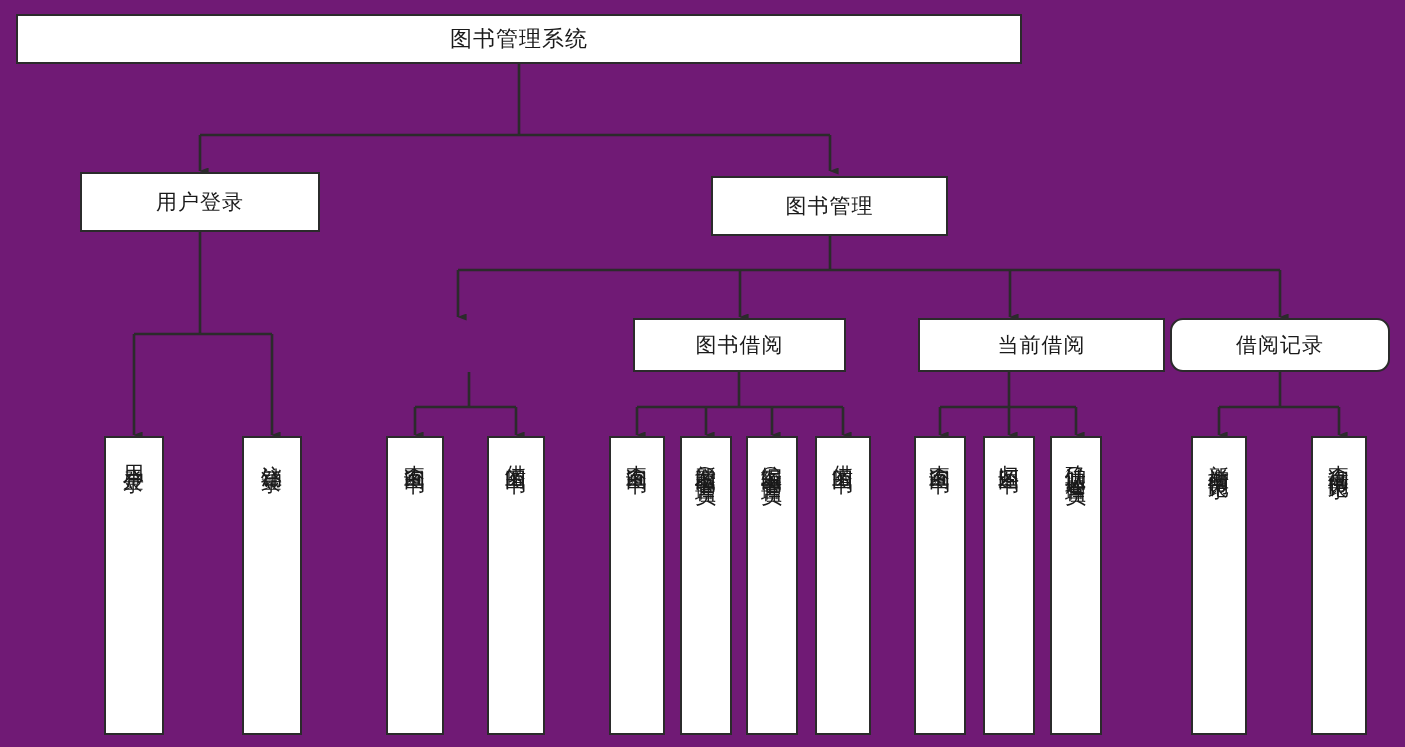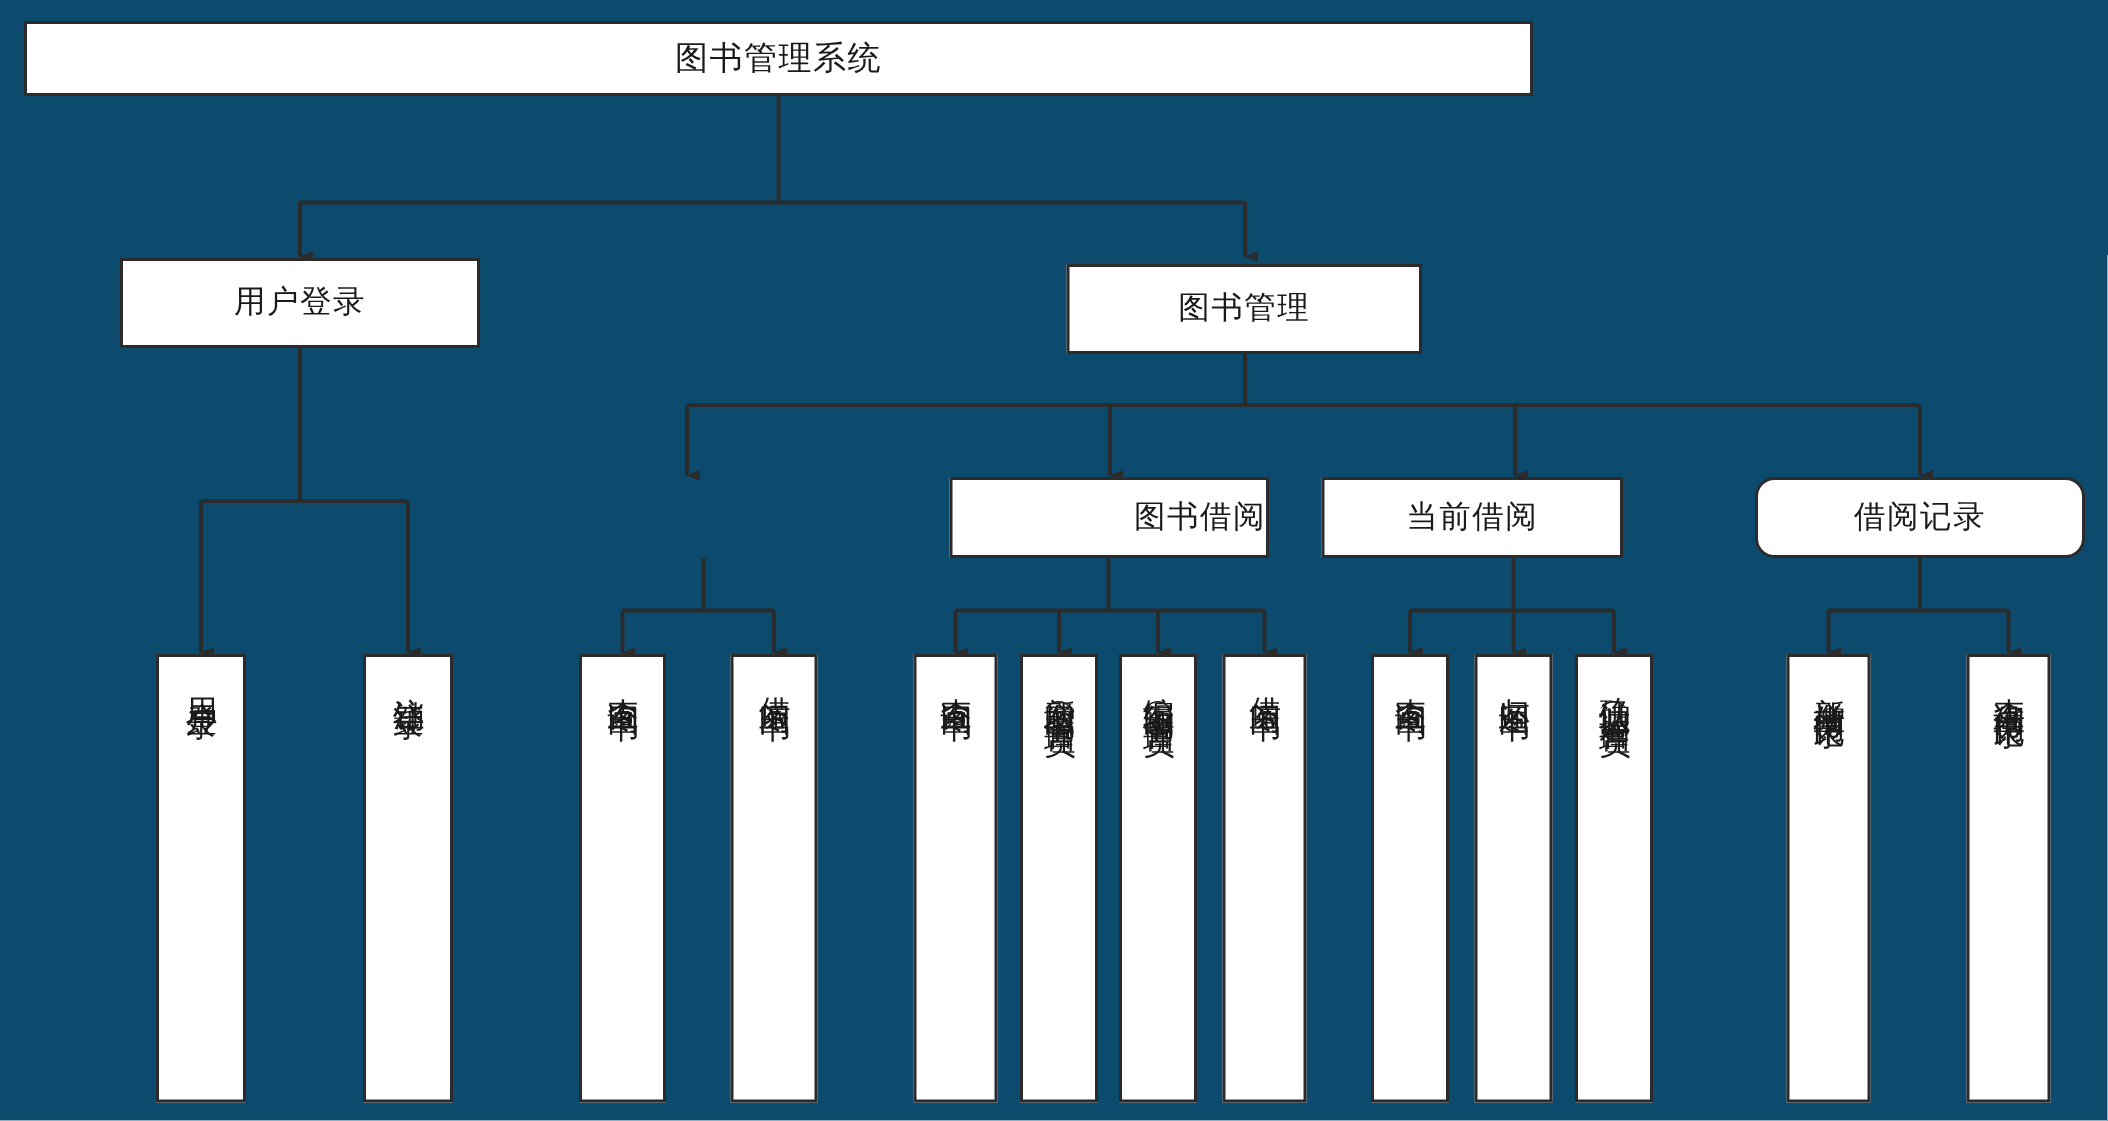--- a/index.html
+++ b/index.html
@@ -7,21 +7,21 @@
     padding: 0;
     background: #ffffff;
   }
   body {
     font-family: "Liberation Sans", "DejaVu Sans", sans-serif;
   }
   #canvas {
     position: relative;
     width: 1405px;
     height: 747px;
-    background: #0c4a6e;
+    background: #701a75;
     overflow: hidden;
   }
   #wires {
     position: absolute;
     left: 0;
     top: 0;
     width: 1405px;
     height: 747px;
     pointer-events: none;
   }
@@ -124,24 +124,24 @@
     <span class="label">图书管理系统</span>
   </div>
 
   <div class="node horiz" style="left: 80px; top: 172px; width: 240px; height: 60px;">
     <span class="label">用户登录</span>
   </div>
   <div class="node horiz" style="left: 711px; top: 176px; width: 237px; height: 60px;">
     <span class="label">图书管理</span>
   </div>
 
-  <div class="node horiz" style="left: 633px; top: 318px; width: 213px; height: 54px; justify-content: flex-end;">
+  <div class="node horiz" style="left: 633px; top: 318px; width: 213px; height: 54px;">
     <span class="label">图书借阅</span>
   </div>
-  <div class="node horiz" style="left: 881px; top: 318px; width: 201px; height: 54px; align-items: center;">
+  <div class="node horiz" style="left: 918px; top: 318px; width: 247px; height: 54px; align-items: center;">
     <span class="label">当前借阅</span>
   </div>
   <div class="node horiz" style="left: 1170px; top: 318px; width: 220px; height: 54px; border-radius: 13px;">
     <span class="label">借阅记录</span>
   </div>
 
   <div class="node vert" style="left: 104px; top: 436px; width: 60px; height: 299px;">
     <span class="label">用户登录</span>
   </div>
   <div class="node vert" style="left: 242px; top: 436px; width: 60px; height: 299px;">

